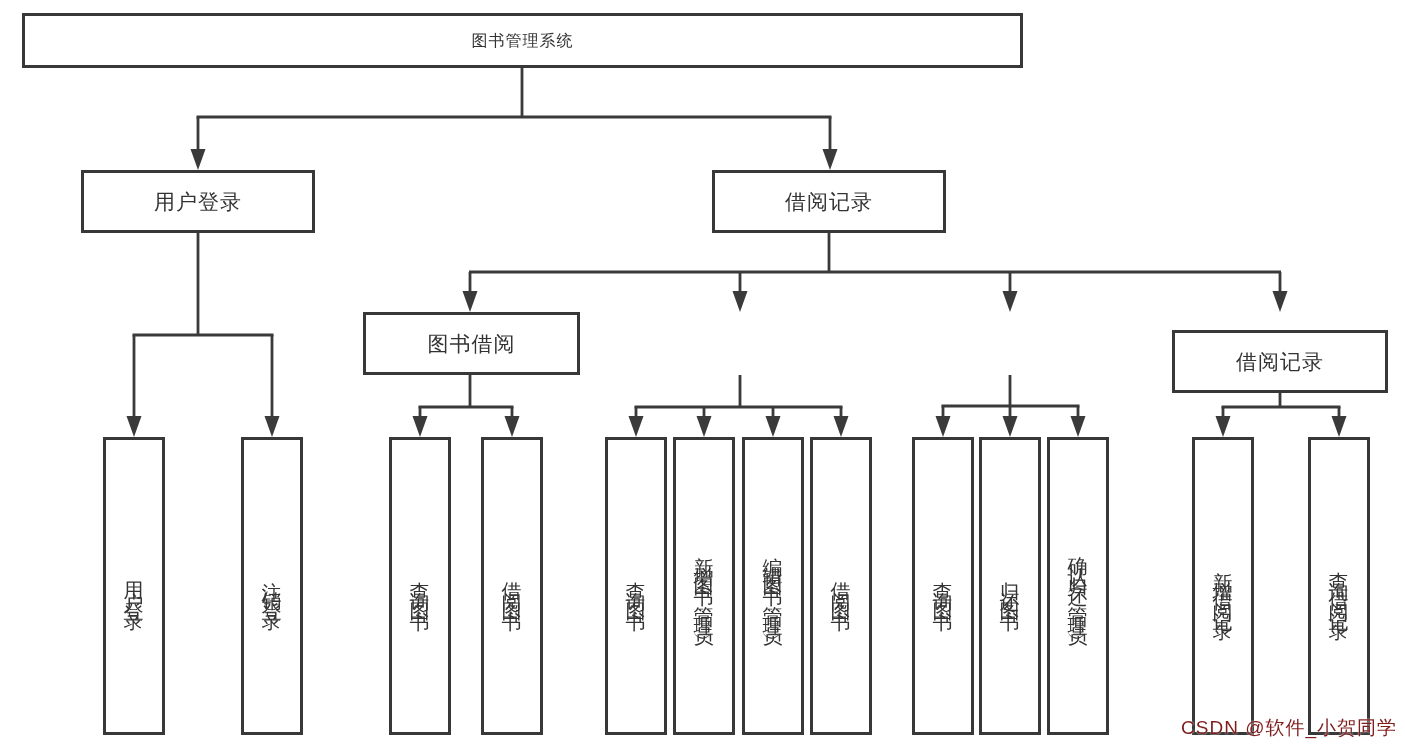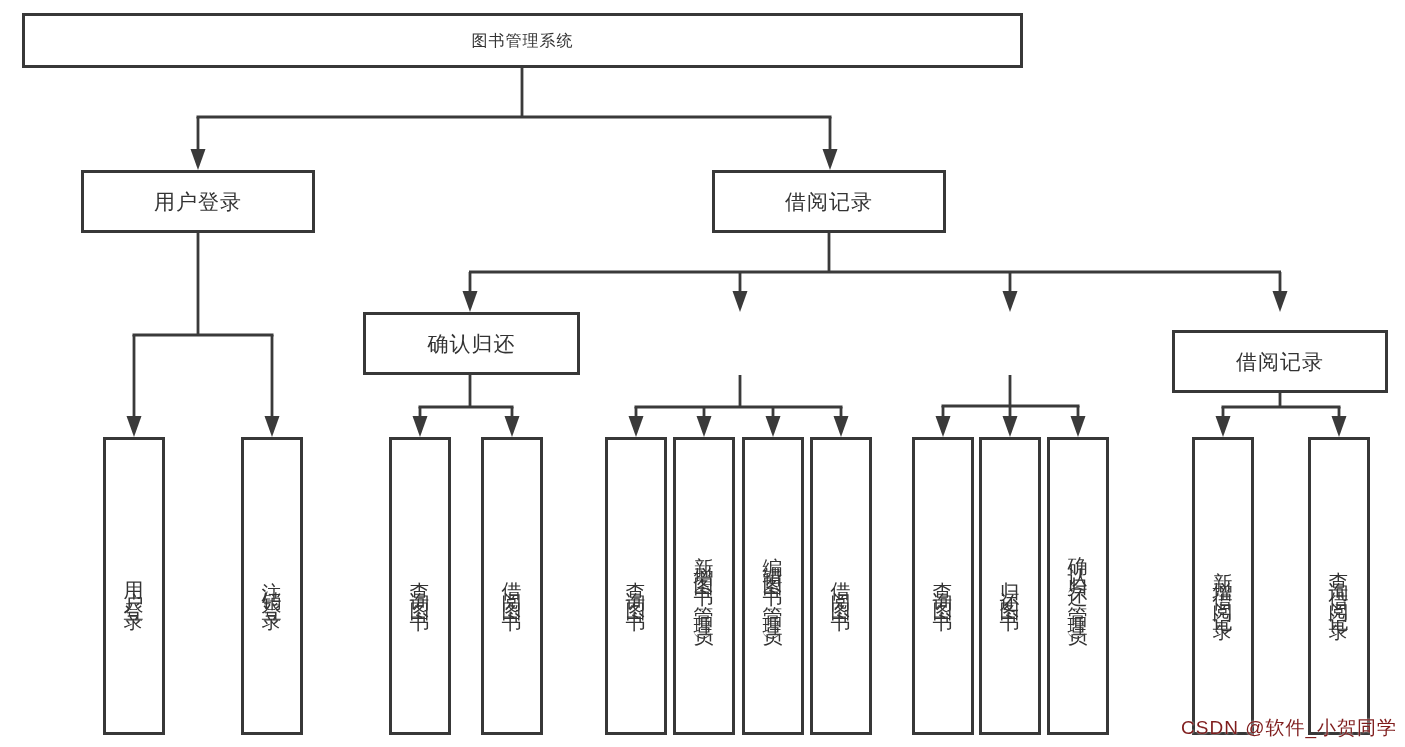--- a/index.html
+++ b/index.html
@@ -120,21 +120,21 @@
     <polygon points="1215.5,416 1230.5,416 1223,437"></polygon>
     <line x1="1339" y1="407" x2="1339" y2="423"></line>
     <polygon points="1331.5,416 1346.5,416 1339,437"></polygon>
   </svg>
 
   <div class="box root" style="left:22px; top:13px; width:1001px; height:55px;">图书管理系统</div>
 
   <div class="box" style="left:81px; top:170px; width:234px; height:63px;">用户登录</div>
   <div class="box" style="left:712px; top:170px; width:234px; height:63px;">借阅记录</div>
 
-  <div class="box" style="left:363px; top:312px; width:217px; height:63px;">确认归还</div>
+  <div class="box" style="left:363px; top:312px; width:217px; height:63px;">图书借阅</div>
   <div class="box" style="left:1172px; top:330px; width:216px; height:63px;">借阅记录</div>
 
   <div class="box leaf" style="left:103px; top:437px; width:62px; height:298px;">
     <span>用户登录</span>
   </div>
   <div class="box leaf" style="left:241px; top:437px; width:62px; height:298px;">
     <span>注销登录</span>
   </div>
 
   <div class="box leaf" style="left:389px; top:437px; width:62px; height:298px;">

